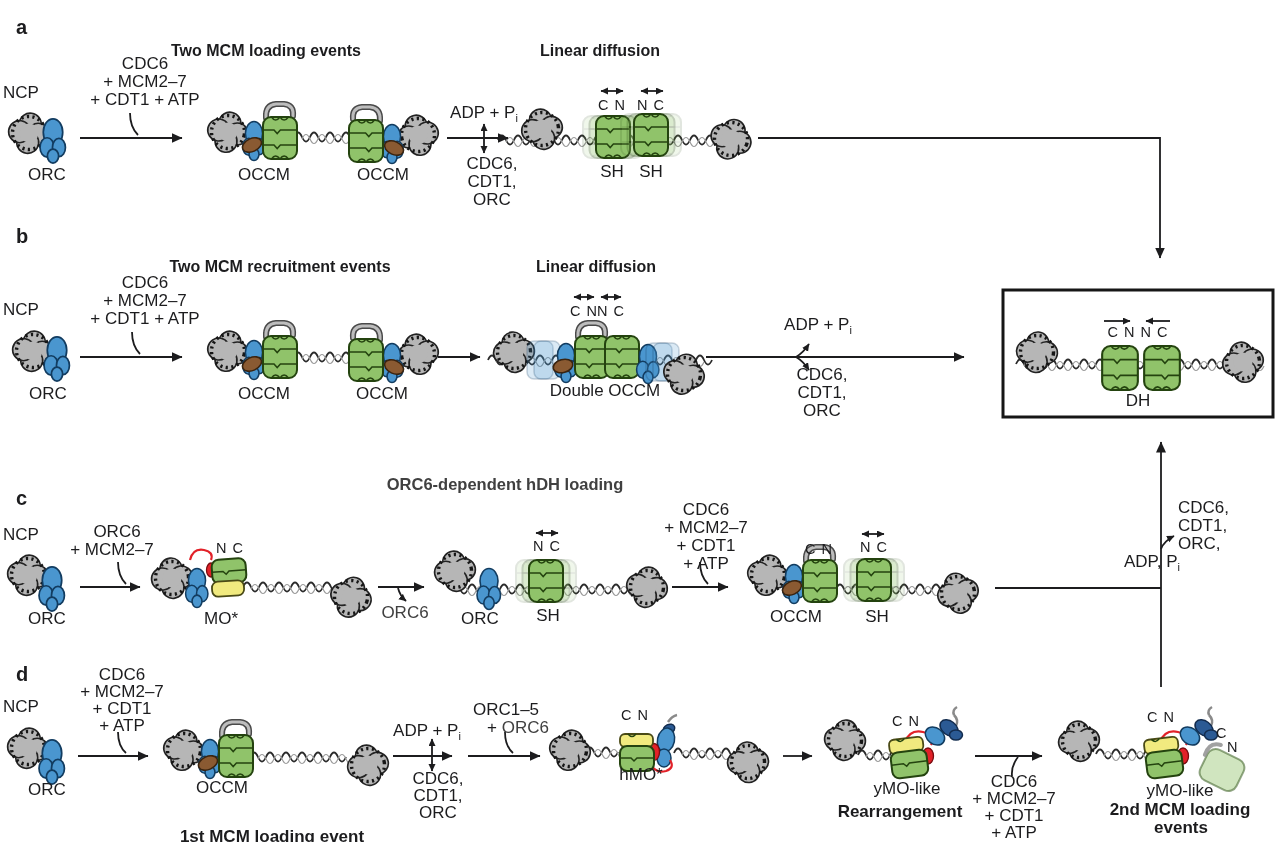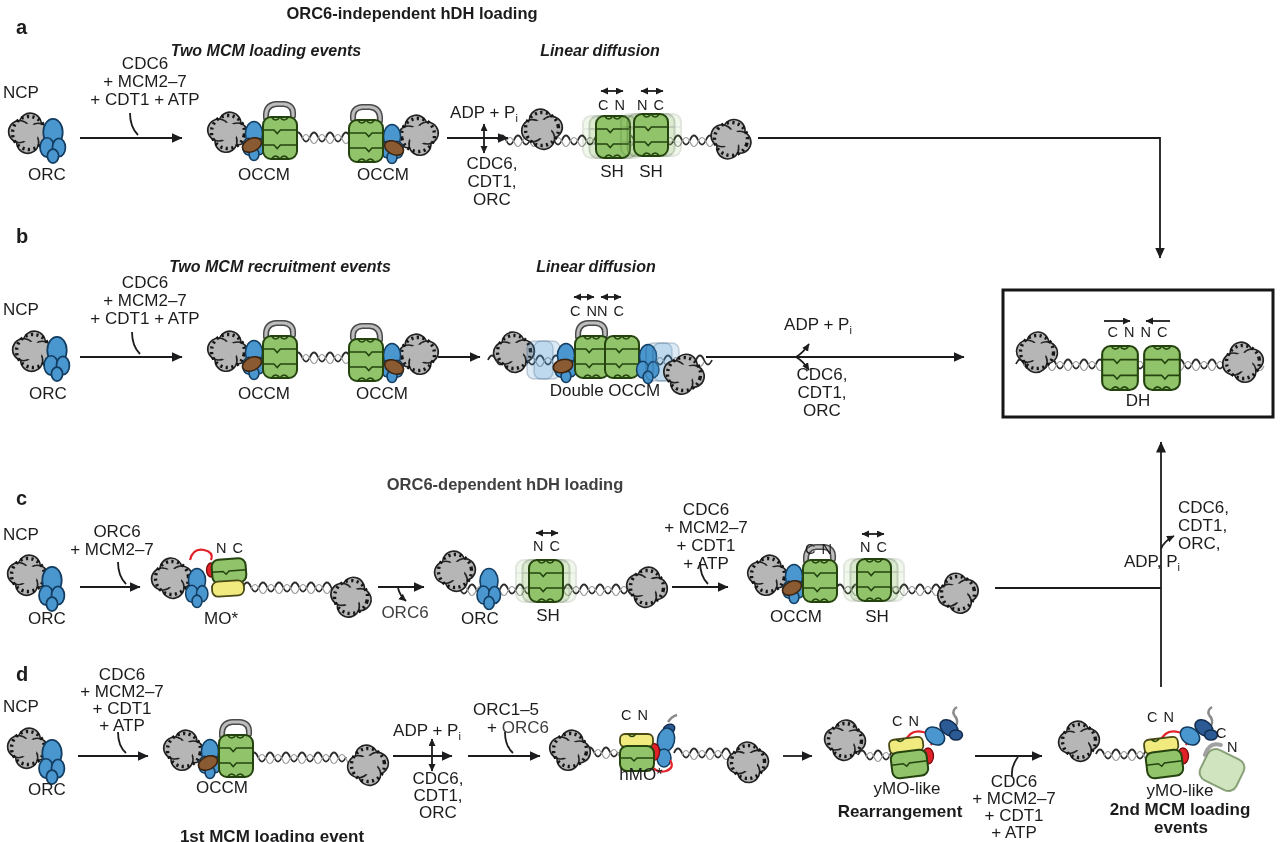--- a/index.html
+++ b/index.html
@@ -5,21 +5,21 @@
   html,body{margin:0;padding:0;background:#fff;}
   .stage{position:relative;width:1280px;height:842px;background:#fff;
          font-family:"Liberation Sans",sans-serif;overflow:hidden;color:#1c1c1e;}
   .stage svg{position:absolute;left:0;top:0;}
   .t{position:absolute;white-space:nowrap;transform:translateX(-50%);
      font-size:17px;line-height:1.05;text-align:center;}
   .la{transform:none;text-align:left;}
   .b{font-weight:700;}
   .s{font-size:14.5px;letter-spacing:1px;}
   .ttl{font-size:16.5px;}
-  .ttl2{font-size:16px;font-style:italic;}
+  .ttl2{font-size:16px;}
   .pl{position:absolute;font-size:20px;font-weight:700;}
   .red{color:#404040;}
   sub{font-size:11px;}
   
   .nucb{fill:#b6b6b6;stroke:#222;stroke-width:1.6;}
   .nocb{fill:#b6b6b6;stroke:none;}
   .wrap{fill:none;stroke:#161616;stroke-width:3.4;stroke-dasharray:2.2 3.4;}
   .grn{fill:#90c36a;stroke:#24430f;stroke-width:2;}
   .seam{fill:none;stroke:#24430f;stroke-width:1.5;}
   .orcb{fill:#4a96cf;stroke:#123c60;stroke-width:1.6;}
@@ -266,21 +266,20 @@
     <line class="ar" x1="432" y1="739" x2="432" y2="771" marker-start="url(#ahs)" marker-end="url(#ahs)"></line>
     <line class="ar" x1="468" y1="756" x2="540" y2="756" marker-end="url(#ah)"></line>
     <path class="ar" d="M505,732 q0,14 8,21"></path>
     <line class="ar" x1="783" y1="756" x2="812" y2="756" marker-end="url(#ah)"></line>
     <line class="ar" x1="975" y1="756" x2="1042" y2="756" marker-end="url(#ah)"></line>
     <path class="ar" d="M1018,757 q-7,9 -6,19"></path>
   </g>
 </svg>
 
 <div class="pl" style="left:16px;top:16px">a</div>
-<div class="t b ttl" style="left:412px;top:5px">ORC6-independent hDH loading</div>
 <div class="t b ttl2" style="left:266px;top:43px">Two MCM loading events</div>
 <div class="t b ttl2" style="left:600px;top:43px">Linear diffusion</div>
 <div class="t la" style="left:3px;top:84px">NCP</div>
 <div class="t" style="left:145px;top:55px">CDC6</div>
 <div class="t" style="left:145px;top:73px">+ MCM2–7</div>
 <div class="t" style="left:145px;top:91px">+ CDT1 + ATP</div>
 <div class="t" style="left:47px;top:166px">ORC</div>
 <div class="t" style="left:264px;top:166px">OCCM</div>
 <div class="t" style="left:383px;top:166px">OCCM</div>
 <div class="t" style="left:484px;top:104px"><span>ADP + P</span><sub>i</sub></div>

